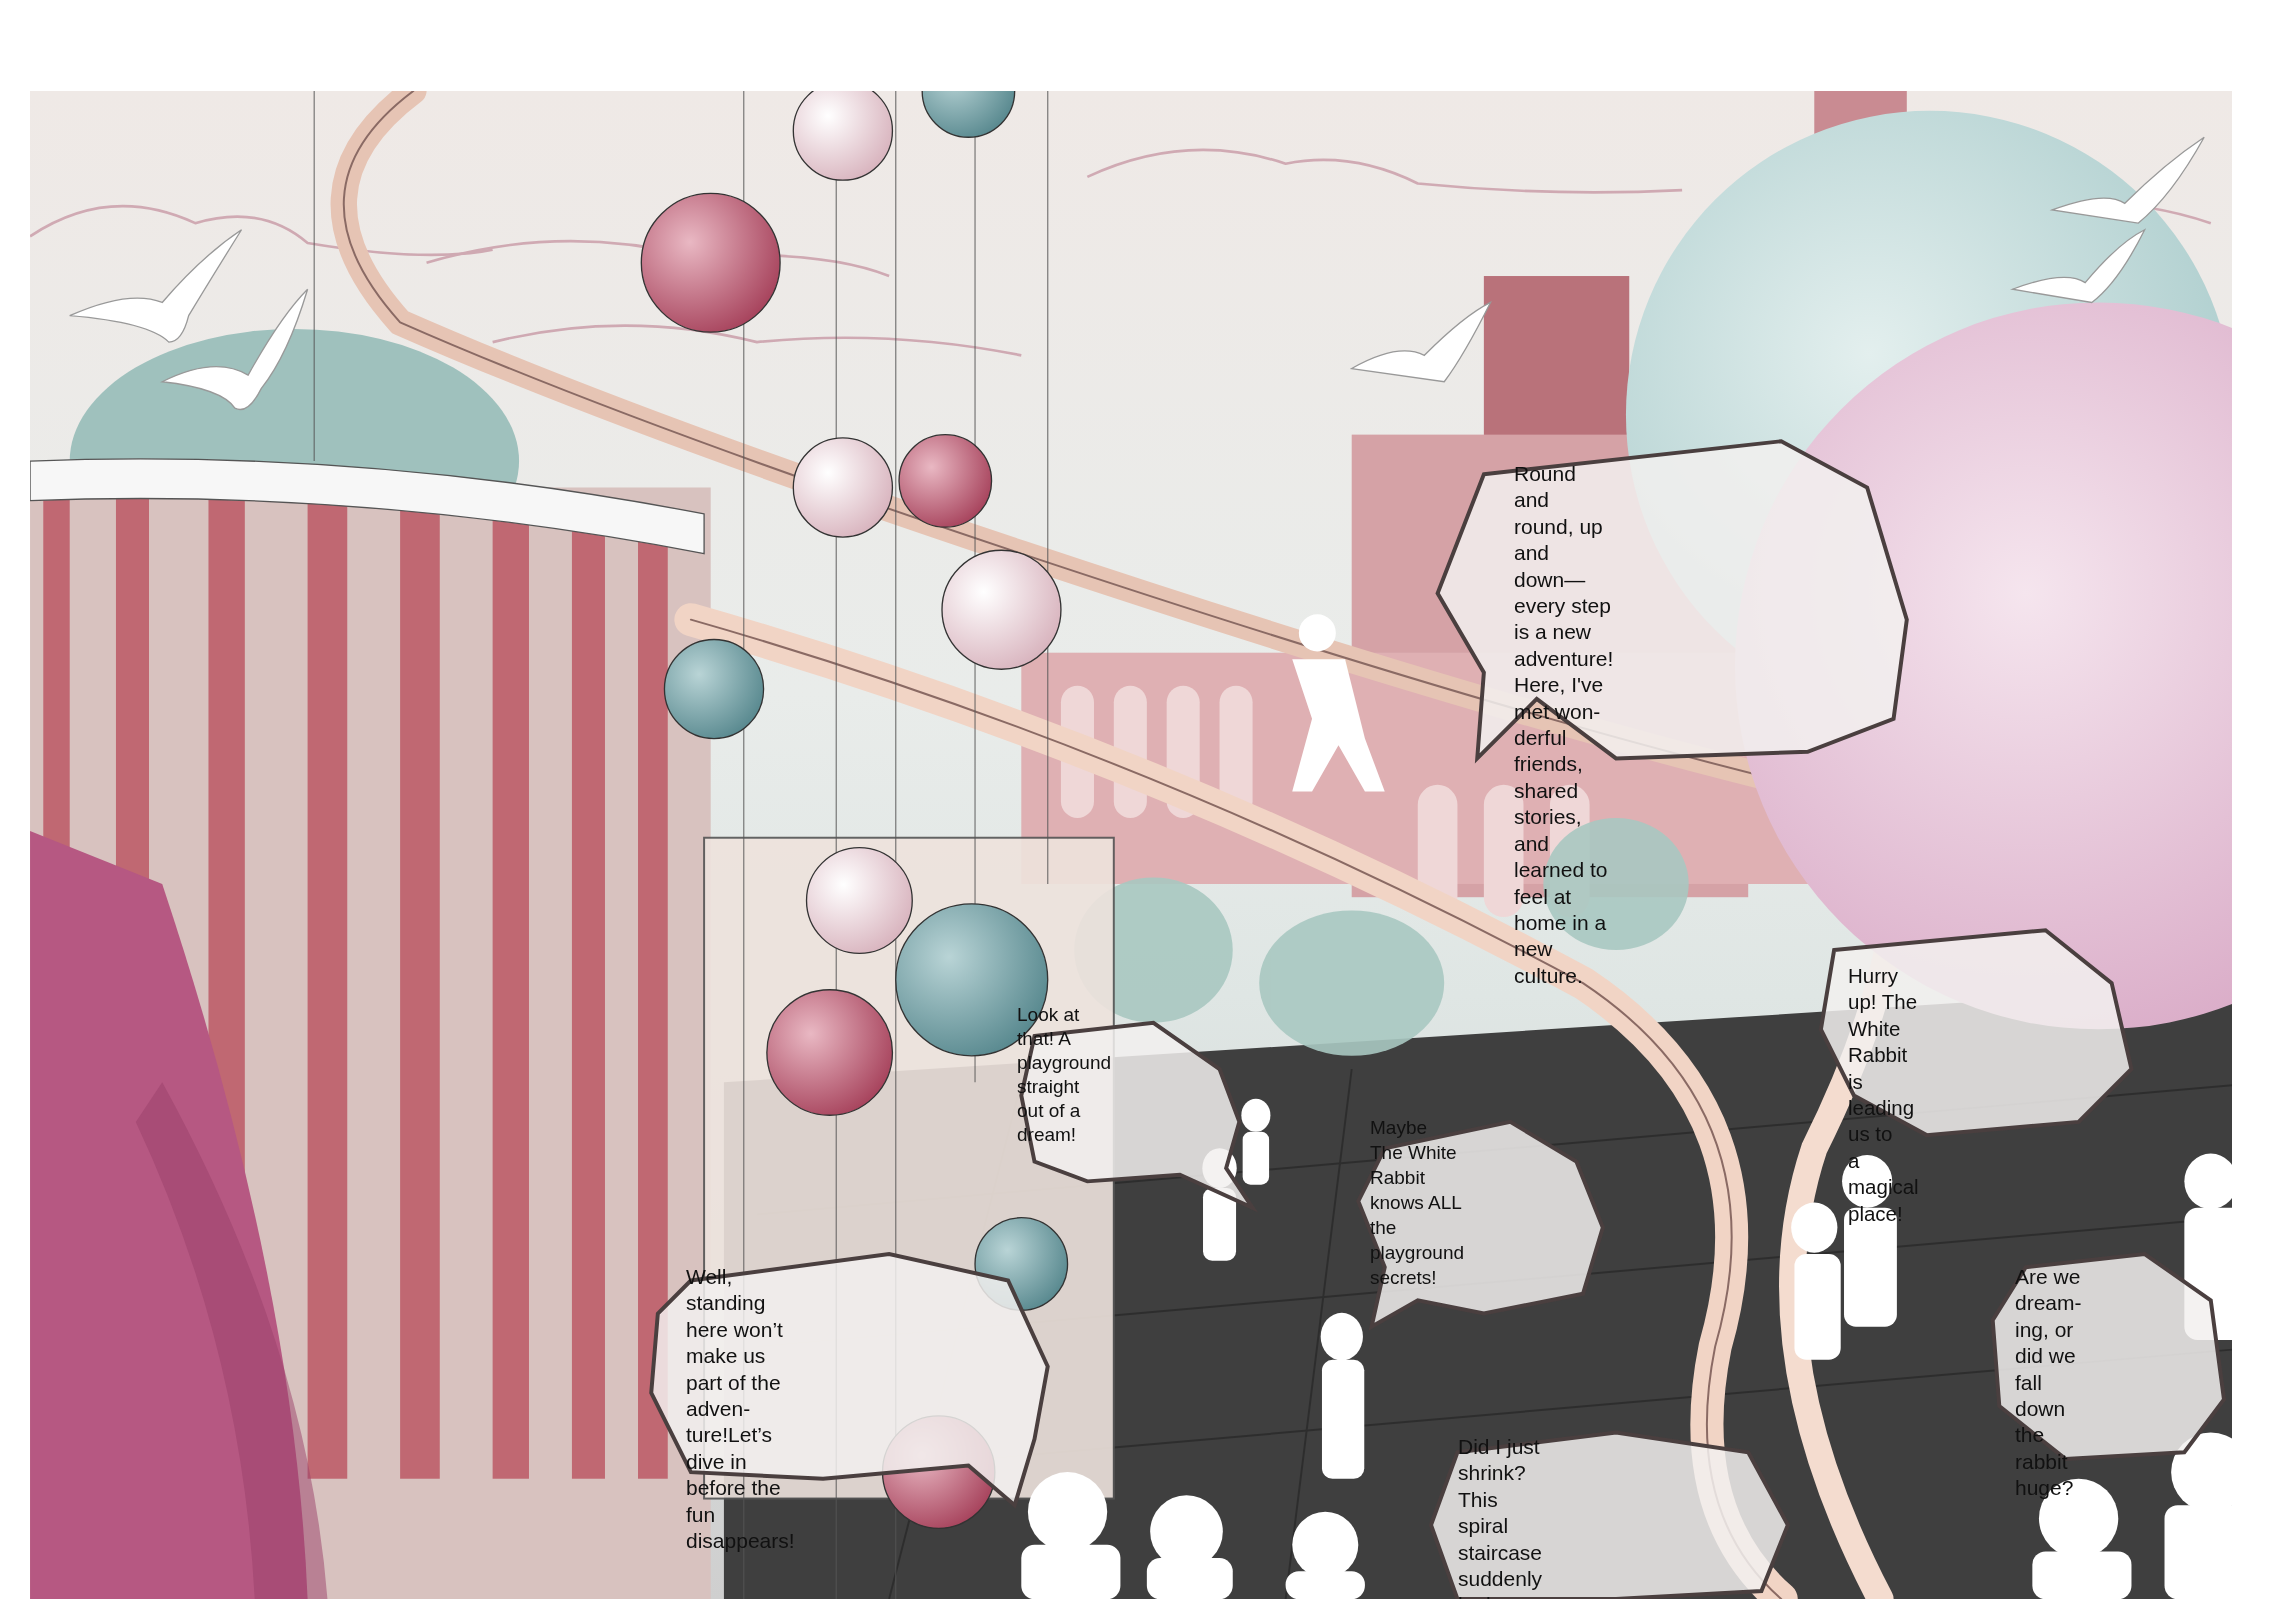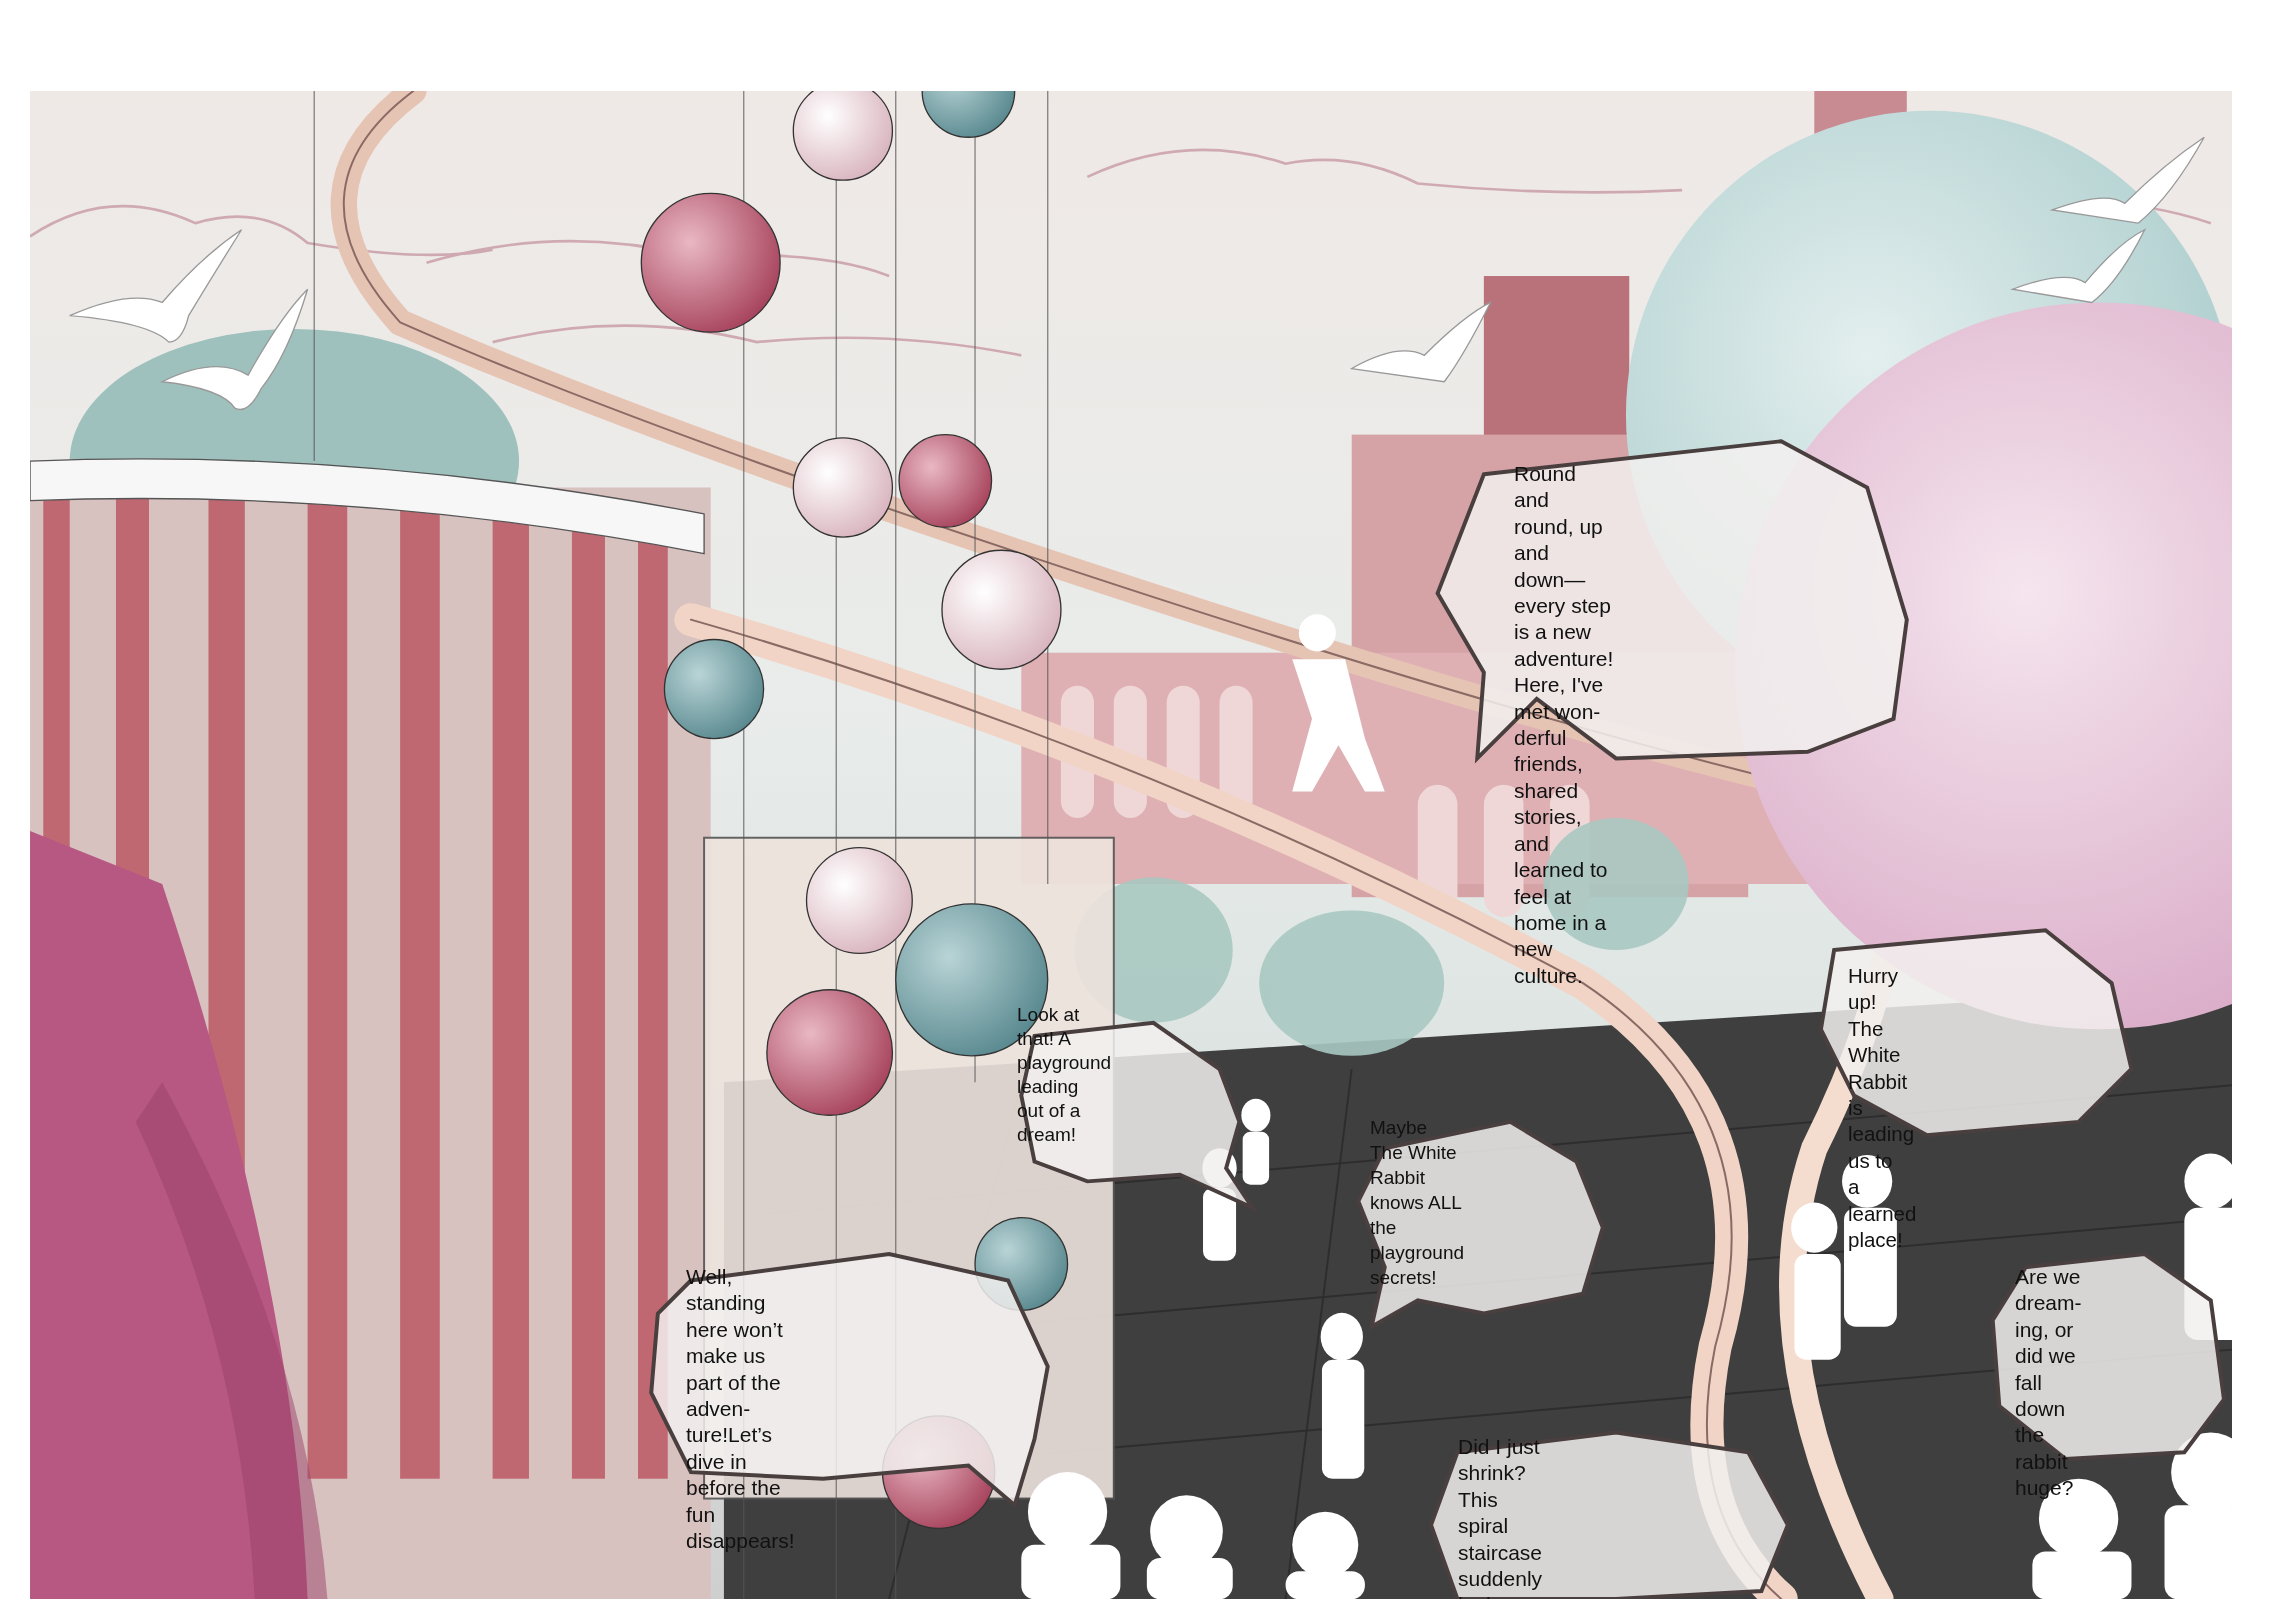--- a/index.html
+++ b/index.html
@@ -178,33 +178,33 @@
   <div class="bubble" style="left:1484px; top:370px;">
     <div class="txt">Round and round, up and
 down—every step is a new
 adventure! Here, I've met won-
 derful friends, shared stories,
 and learned to feel at home in a
 new culture.</div>
   </div>
   <div class="bubble" style="left:987px; top:912px; font-size:19px; line-height:24px;">
     <div class="txt">Look at that! A
-playground leading
+playground straight
 out of a dream!</div>
   </div>
   <div class="bubble" style="left:1340px; top:1024px; font-size:19px; line-height:25px;">
     <div class="txt">Maybe The White
 Rabbit knows ALL
 the playground
 secrets!</div>
   </div>
   <div class="bubble" style="left:1818px; top:872px; font-size:20.5px; line-height:26.4px;">
     <div class="txt">Hurry up! The White
 Rabbit is leading us to
-a learned place!</div>
+a magical place!</div>
   </div>
   <div class="bubble" style="left:656px; top:1173px;">
     <div class="txt">Well, standing here won’t
 make us part of the adven-
 ture!Let’s dive in before the
 fun disappears!</div>
   </div>
   <div class="bubble" style="left:1428px; top:1343px;">
     <div class="txt">Did I just shrink? This
 spiral staircase suddenly

